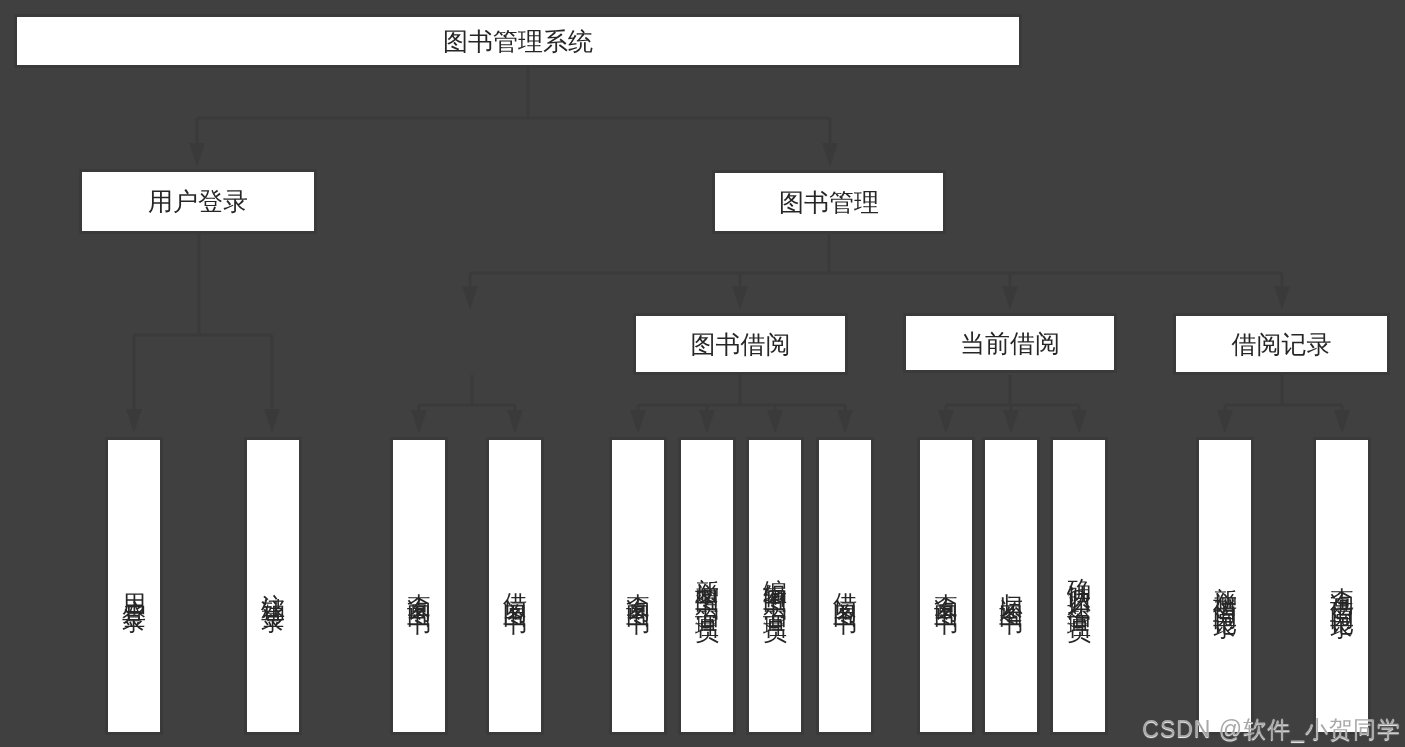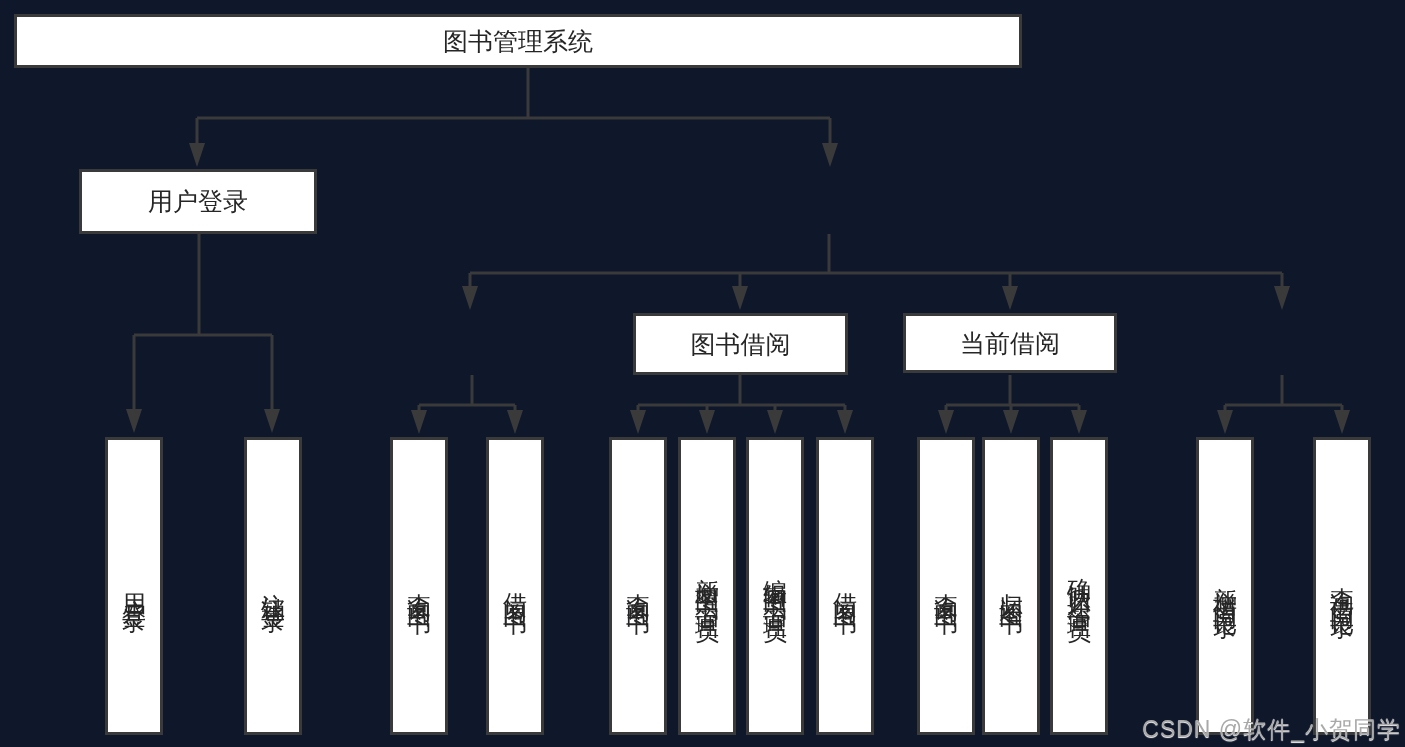--- a/index.html
+++ b/index.html
@@ -4,21 +4,21 @@
 <style>
   html, body { margin: 0; padding: 0; }
   body {
     font-family: "Liberation Sans", "DejaVu Sans", sans-serif;
     background: #ffffff;
   }
   #canvas {
     position: relative;
     width: 1405px;
     height: 747px;
-    background: #0f172a;
+    background: #404040;
     overflow: hidden;
   }
   #connectors {
     position: absolute;
     left: 0; top: 0;
     width: 1405px; height: 747px;
   }
   .box {
     position: absolute;
     box-sizing: border-box;
@@ -119,23 +119,25 @@
       <polygon points="1003,410 1019,410 1011,434"></polygon>
       <polygon points="1071,410 1087,410 1079,434"></polygon>
       <polygon points="1217,410 1233,410 1225,434"></polygon>
       <polygon points="1334,410 1350,410 1342,434"></polygon>
     </g>
   </svg>
 
   <div class="box" id="n-root">图书管理系统</div>
 
   <div class="box" id="n-user-login">用户登录</div>
+  <div class="box" id="n-book-mgmt">图书管理</div>
 
   <div class="box" id="n-book-borrow">图书借阅</div>
   <div class="box" id="n-current-borrow">当前借阅</div>
+  <div class="box" id="n-borrow-records">借阅记录</div>
 
   <div class="box leaf" id="l-ul-0">用户登录</div>
   <div class="box leaf" id="l-ul-1">注销登录</div>
 
   <div class="box leaf" id="l-nb-0">查询图书</div>
   <div class="box leaf" id="l-nb-1">借阅图书</div>
 
   <div class="box leaf" id="l-bb-0">查询图书</div>
   <div class="box leaf" id="l-bb-1">新增图书（管理员）</div>
   <div class="box leaf" id="l-bb-2">编辑图书（管理员）</div>

